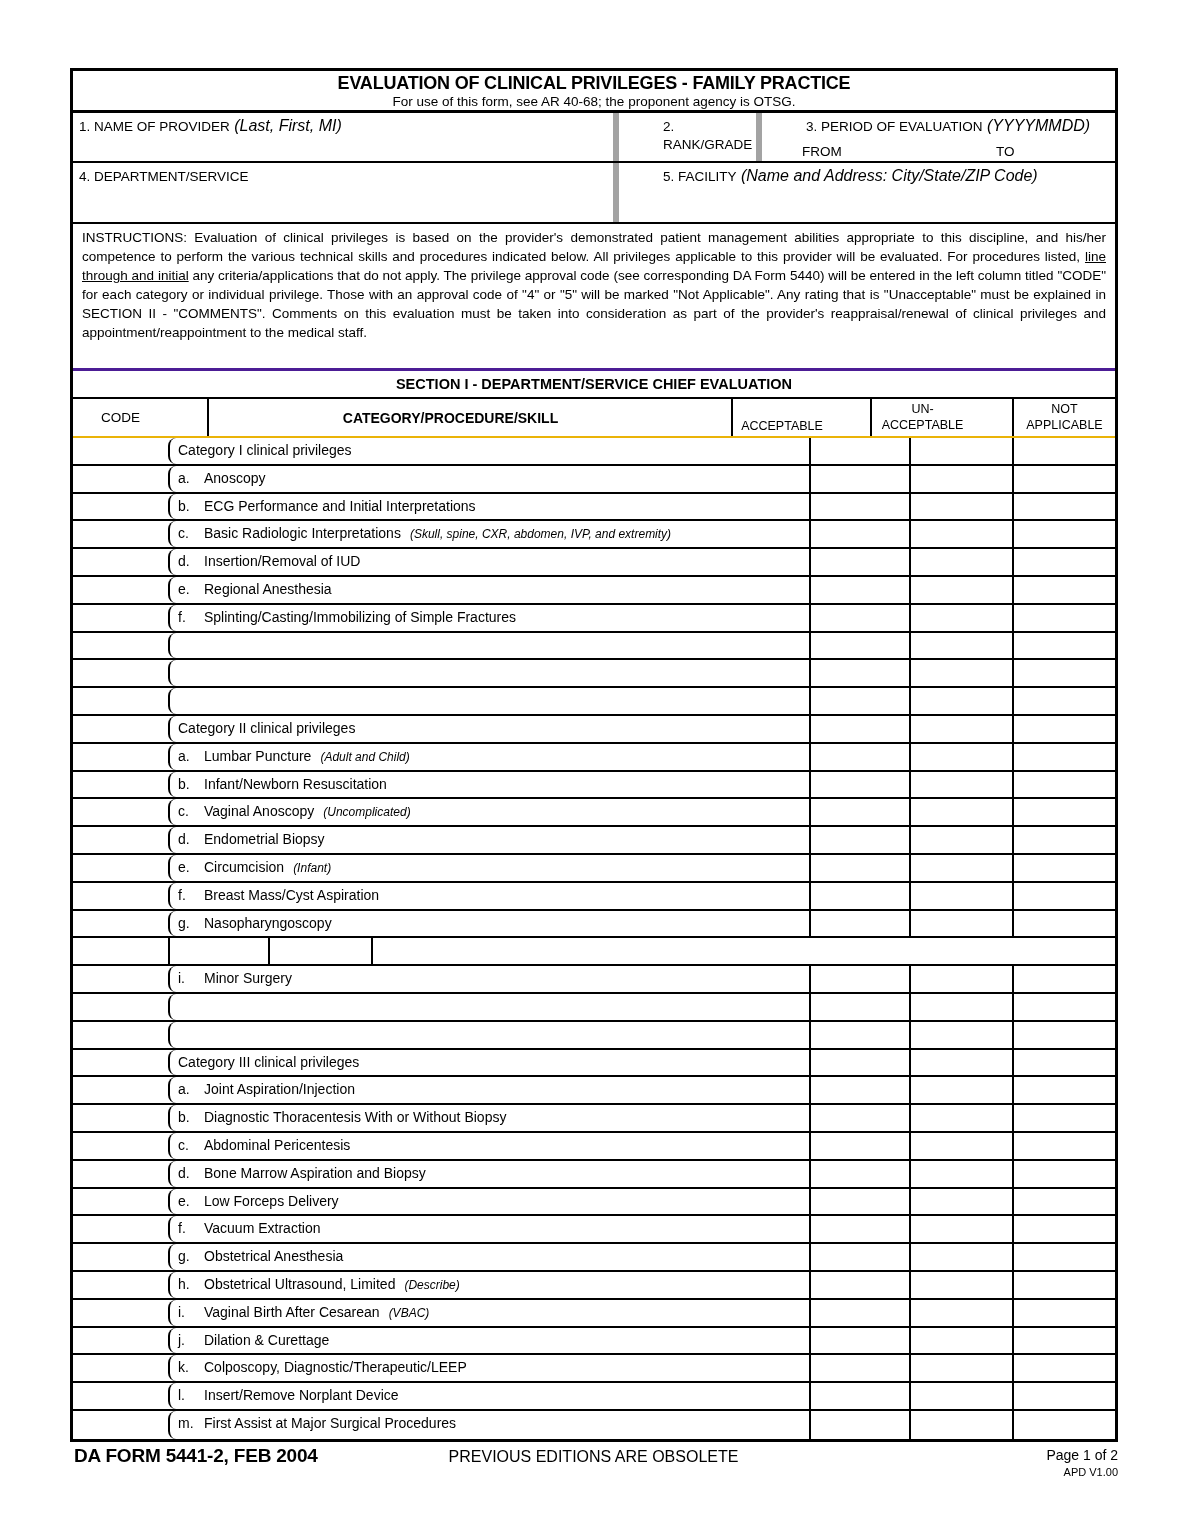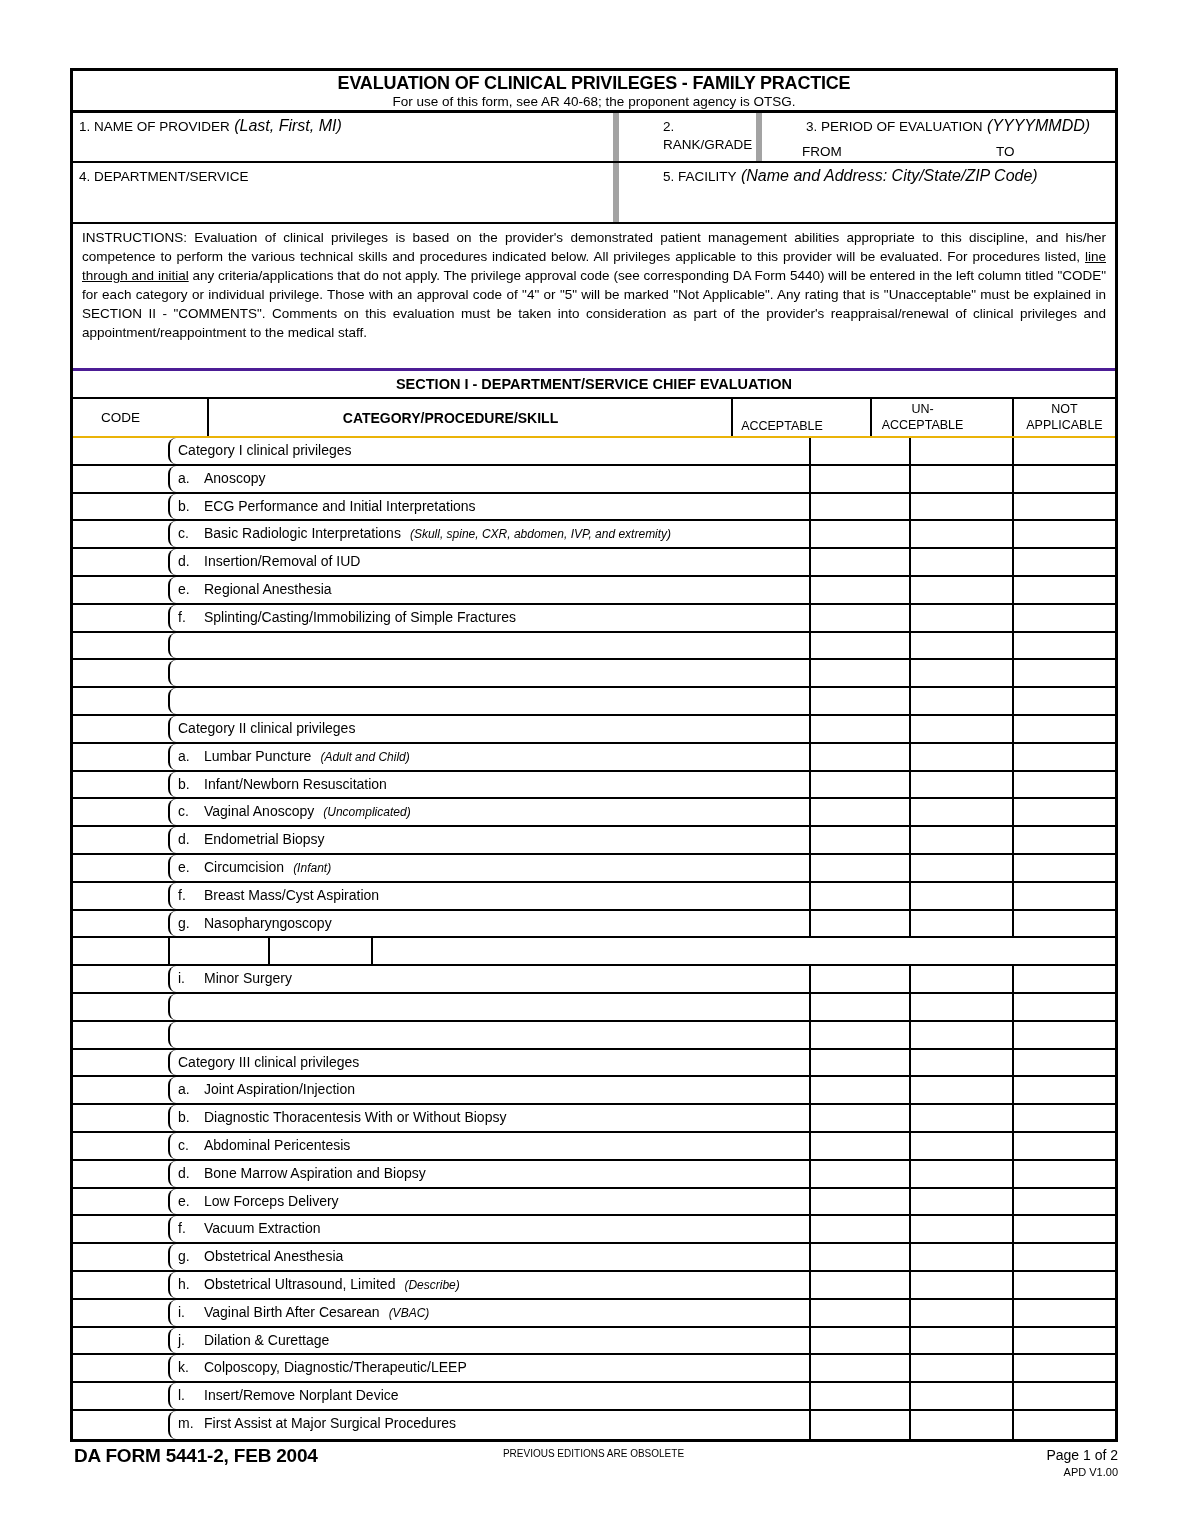--- a/index.html
+++ b/index.html
@@ -63,21 +63,21 @@
   .t-acc  { width:100px; }
   .t-unacc{ width:103px; }
   .t-na   { width:103px; }
   .row-letter { display:inline-block; width:26px; }
   .row-letter:empty { display:none; }
   .row-note { font-style:italic; font-size:12px; margin-left:9px; }
   .row-note:empty { display:none; }
   
   .footer { position:absolute; left:0; top:1445px; width:1187px; height:60px; }
   .form-number { position:absolute; left:74px; top:0; font-weight:bold; font-size:19px; letter-spacing:-0.2px; }
-  .obsolete { position:absolute; left:0; width:100%; top:3px; text-align:center; font-size:10px; }
+  .obsolete { position:absolute; left:0; width:100%; top:3px; text-align:center; font-size:16px; }
   .page-num { position:absolute; right:69px; top:2px; font-size:14px; }
   .apd { position:absolute; right:69px; top:21px; font-size:11px; }
 </style>
 </head>
 <body>
 
 <div class="form">
 
   <div class="title-block">
     <div class="form-title">EVALUATION OF CLINICAL PRIVILEGES - FAMILY PRACTICE</div>

